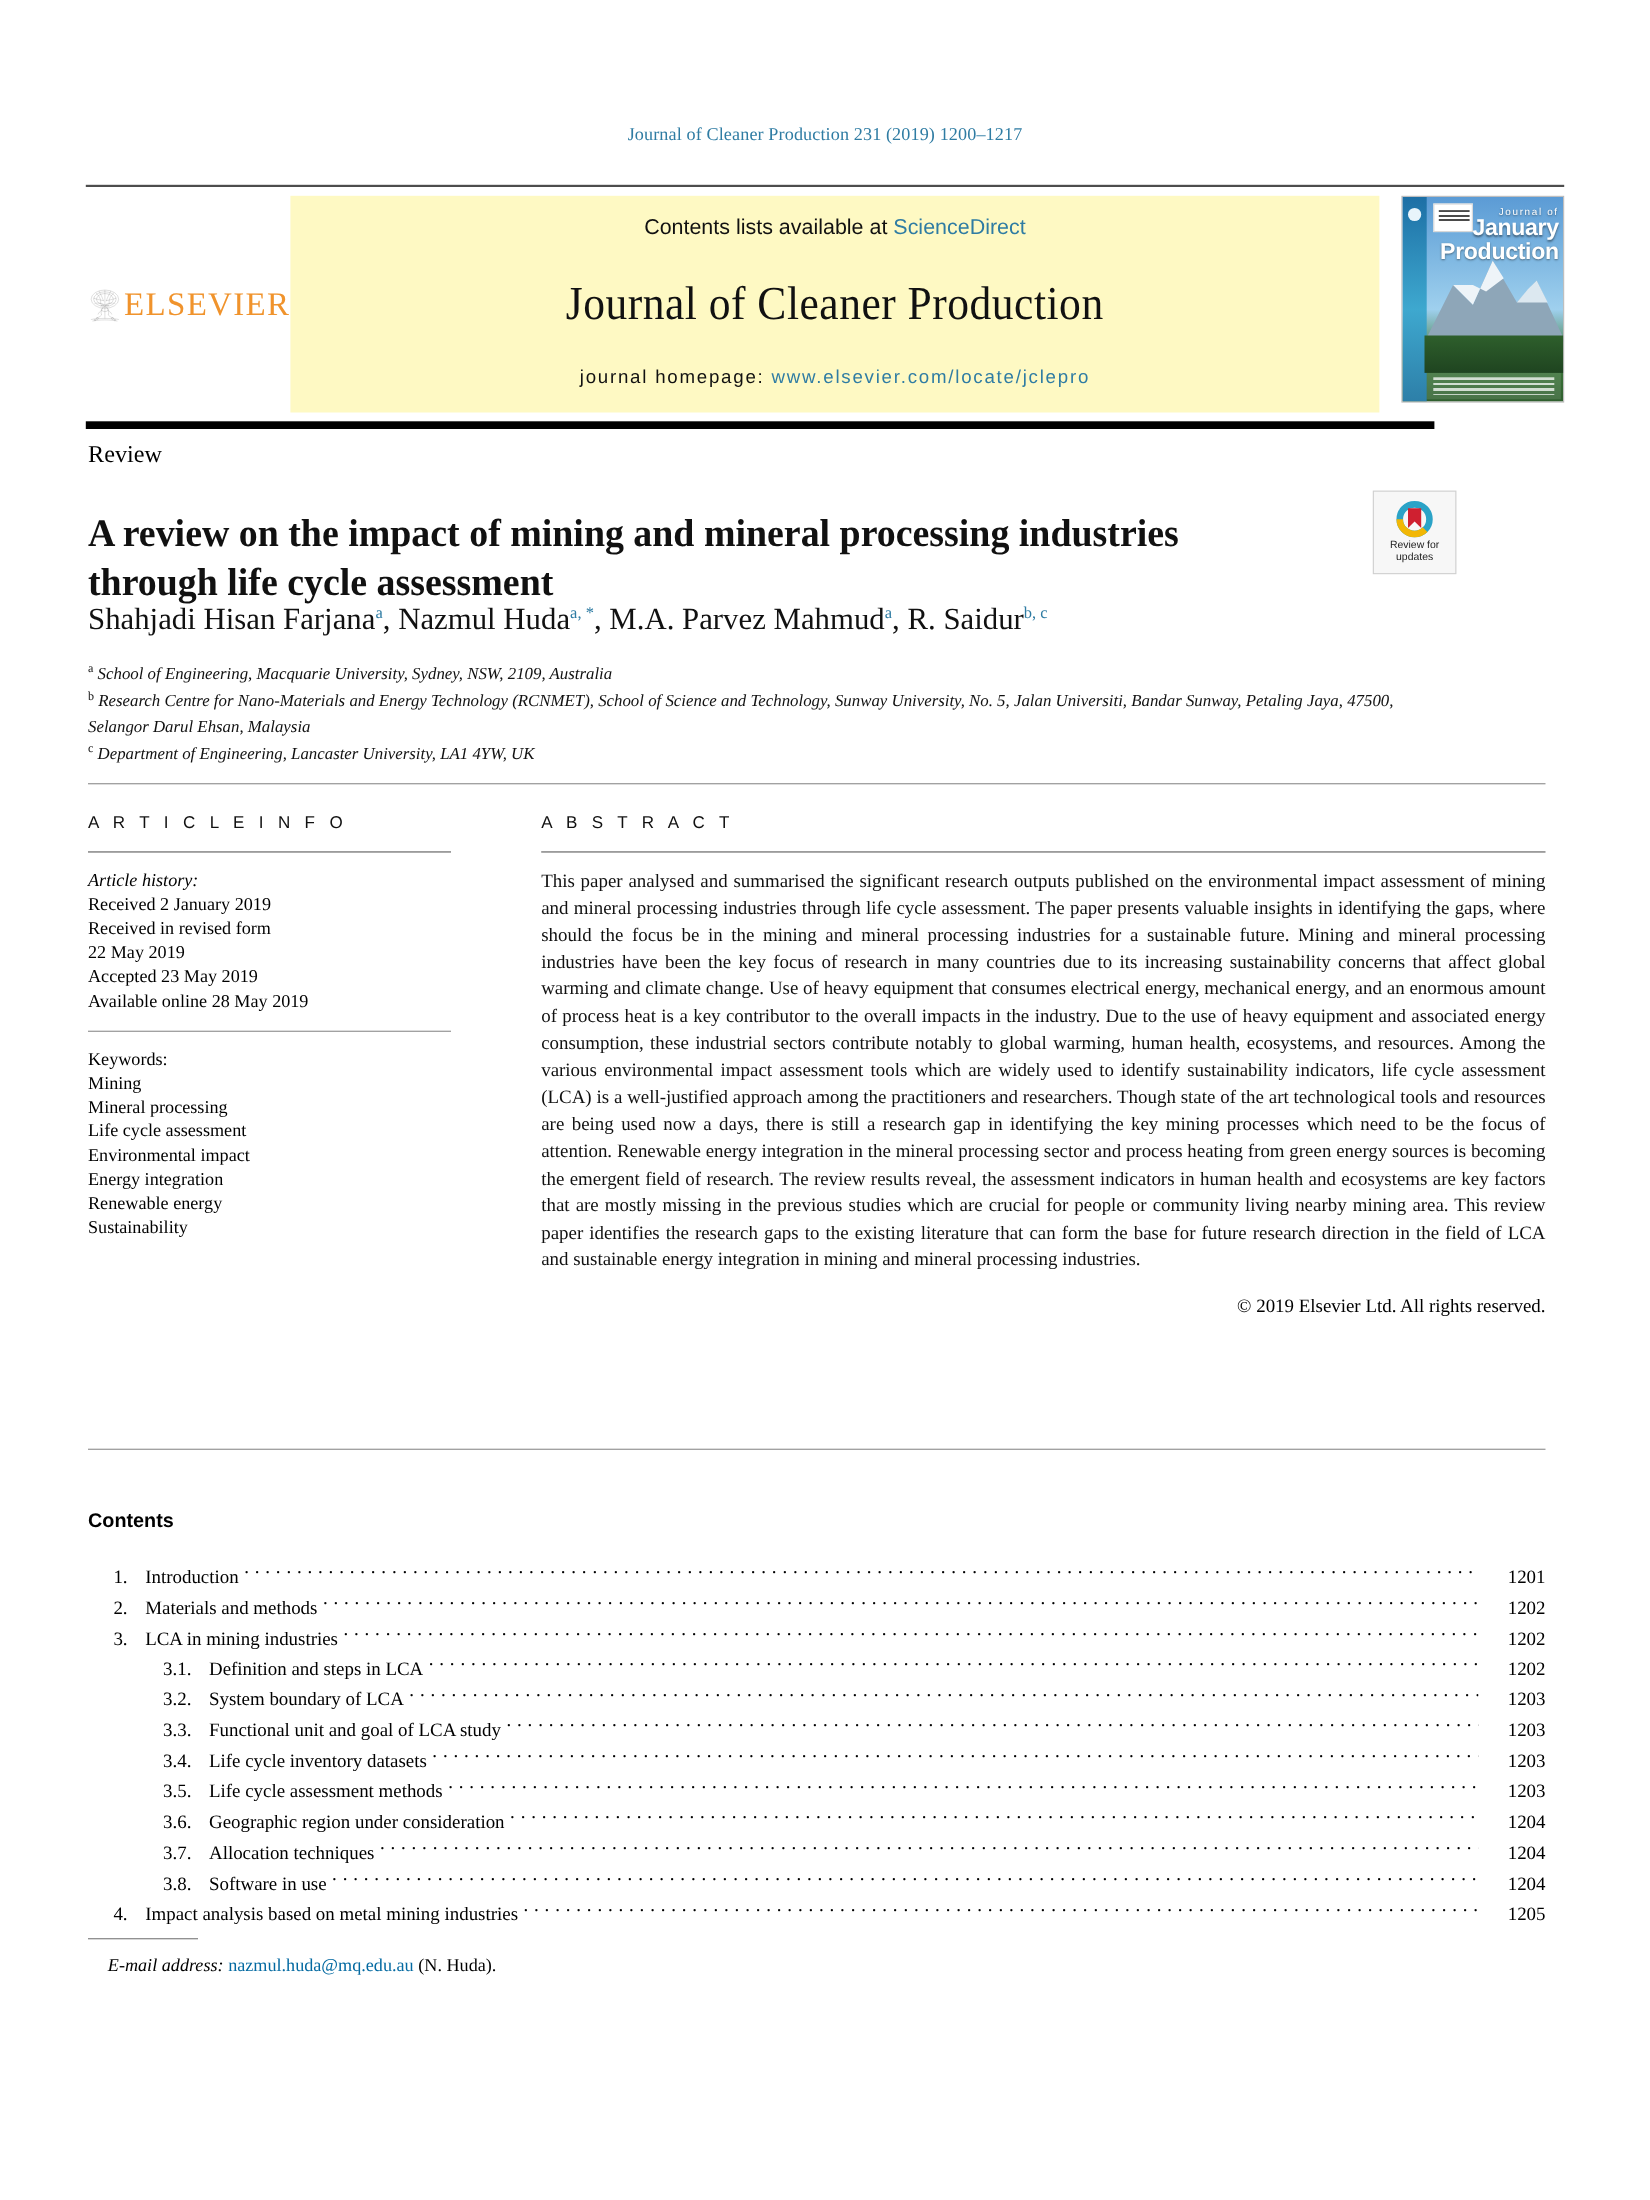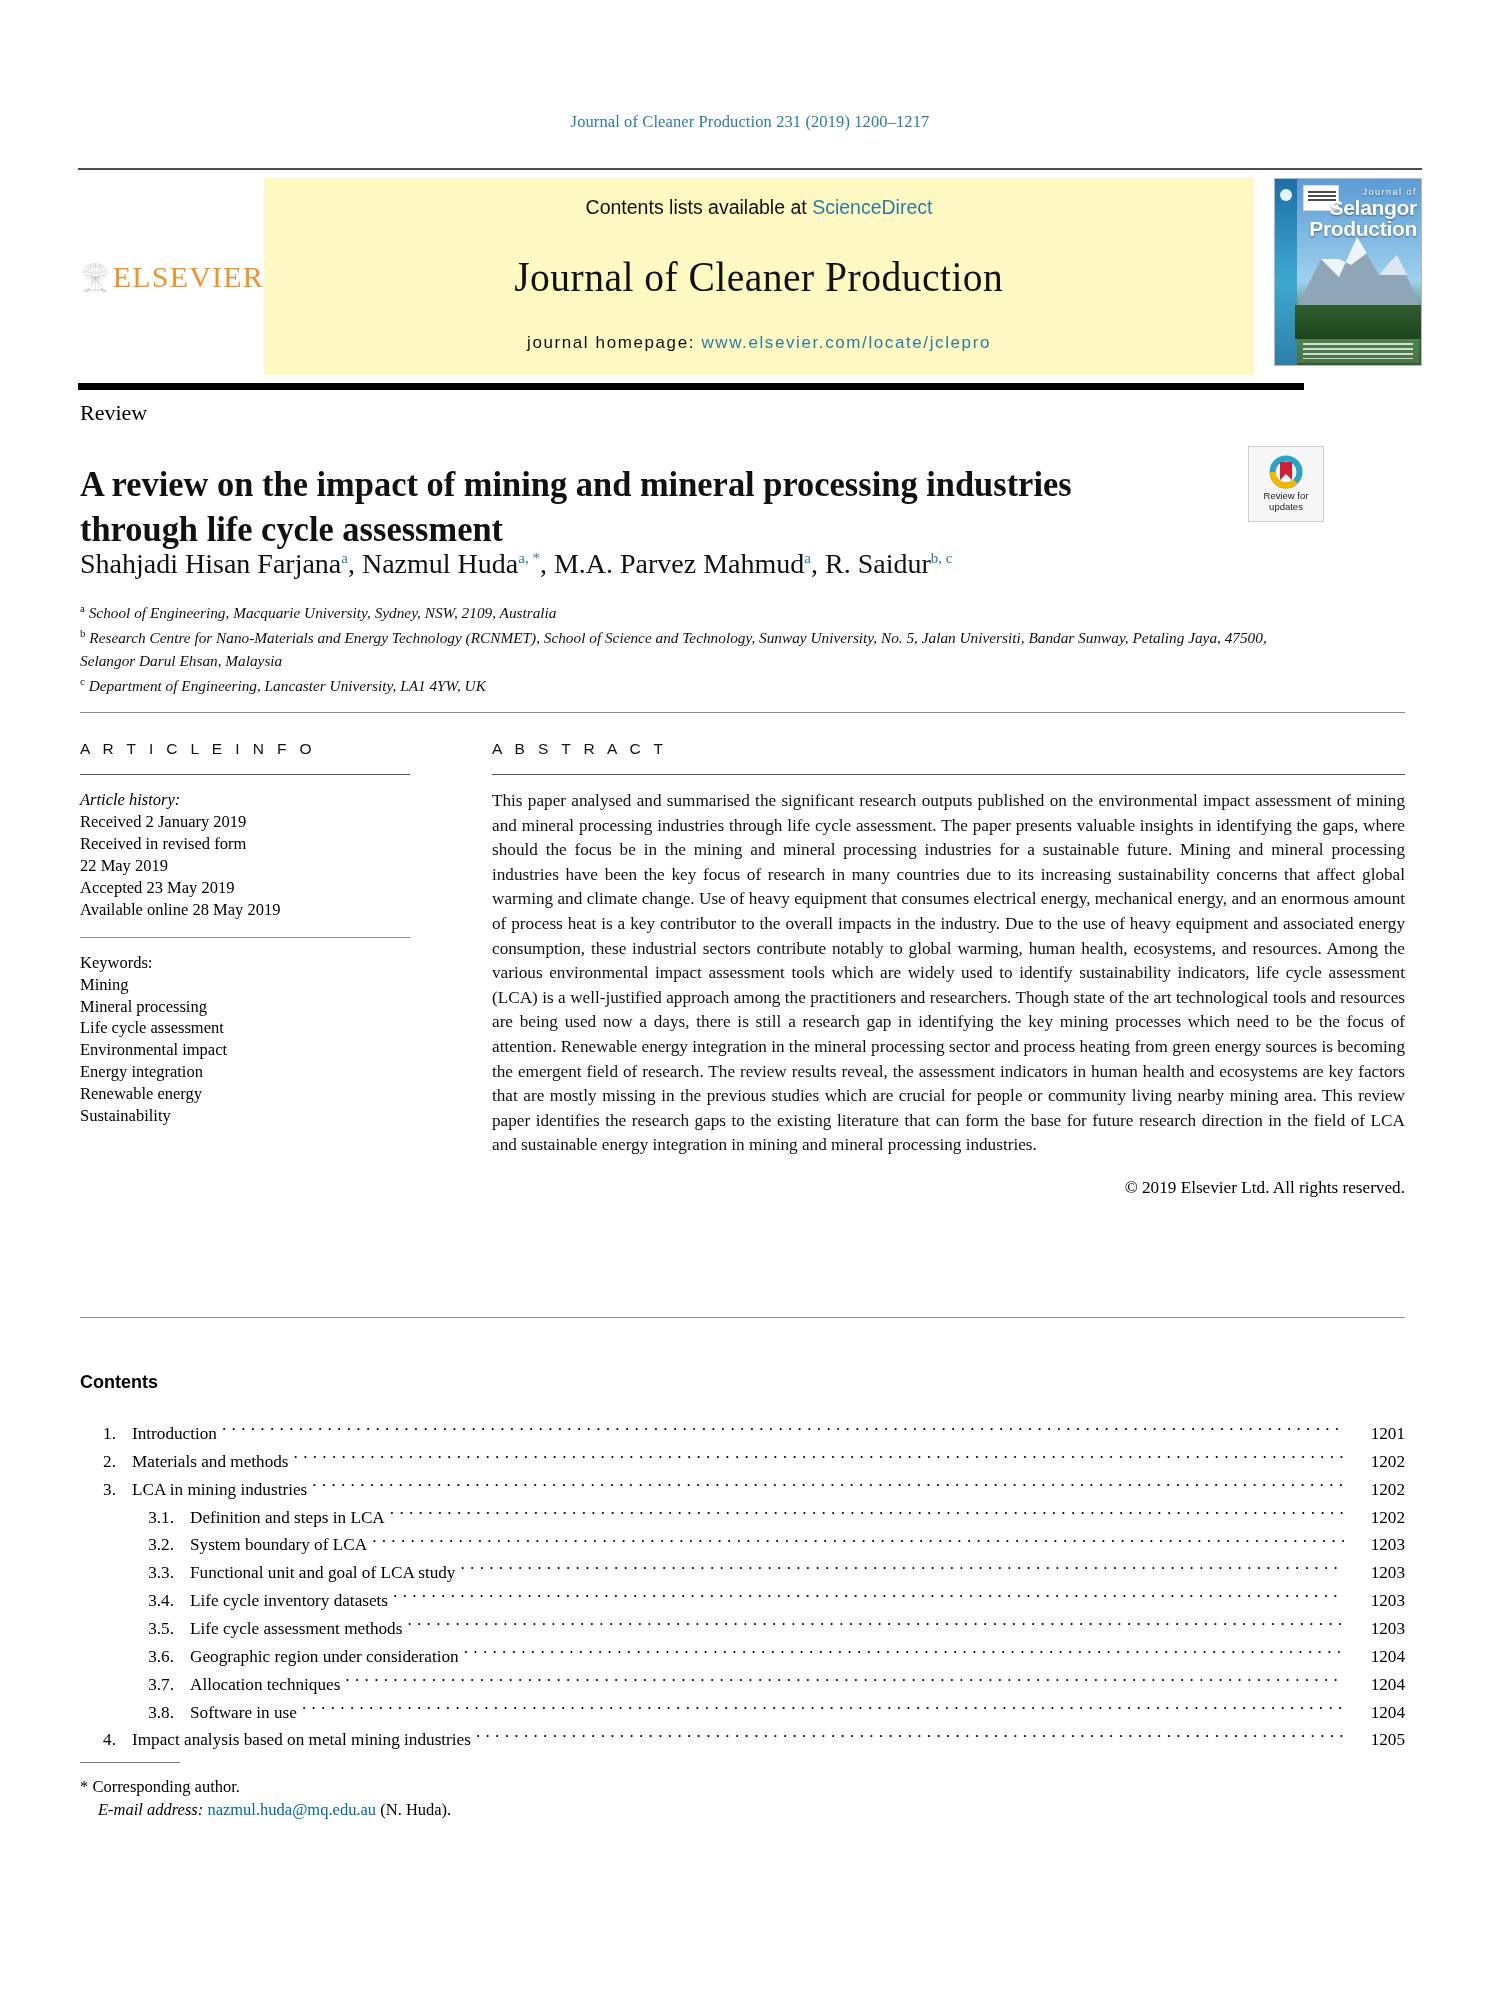--- a/index.html
+++ b/index.html
@@ -315,21 +315,21 @@
         <div class="journal-name">Journal of Cleaner Production</div>
         <div class="homepage-line"><span>journal homepage: </span><span class="url">www.elsevier.com/locate/jclepro</span></div>
       </div>
 
       <div class="cover-thumb">
         <div class="cover-spine"></div>
         <div class="cover-dot"></div>
         <div class="cover-badge"></div>
         <div class="cover-title">
           <span class="small">Journal of</span>
-          <span class="big">Selangor</span>
+          <span class="big">January</span>
           <span class="big">Production</span>
         </div>
         <svg class="cover-mtn" viewBox="0 0 128 92">
           <polygon points="0,92 26,40 44,58 62,18 84,56 102,36 128,92" fill="#8ea6b8"></polygon>
           <polygon points="26,40 36,50 44,58 62,18 72,34 56,46 44,40" fill="#eef4f8"></polygon>
           <polygon points="84,56 94,44 102,36 112,56" fill="#dce8f0"></polygon>
         </svg>
         <div class="cover-trees"></div>
         <div class="cover-foot"></div>
       </div>
@@ -482,17 +482,16 @@
       <span class="toc-num">4.</span>
       <span class="toc-label">Impact analysis based on metal mining industries</span>
       <span class="toc-dots gap"></span>
       <span class="toc-page">1205</span>
     </div>
 
   </div>
 
   <div class="foot-rule"></div>
   <div class="footnote">
-    <div>* Corresponding author.</div>
     <div class="indent"><span class="it">E-mail address:</span> <span class="link">nazmul.huda@mq.edu.au</span> <span>(N. Huda).</span></div>
   </div>
 
 </div>
 
 </body></html>

